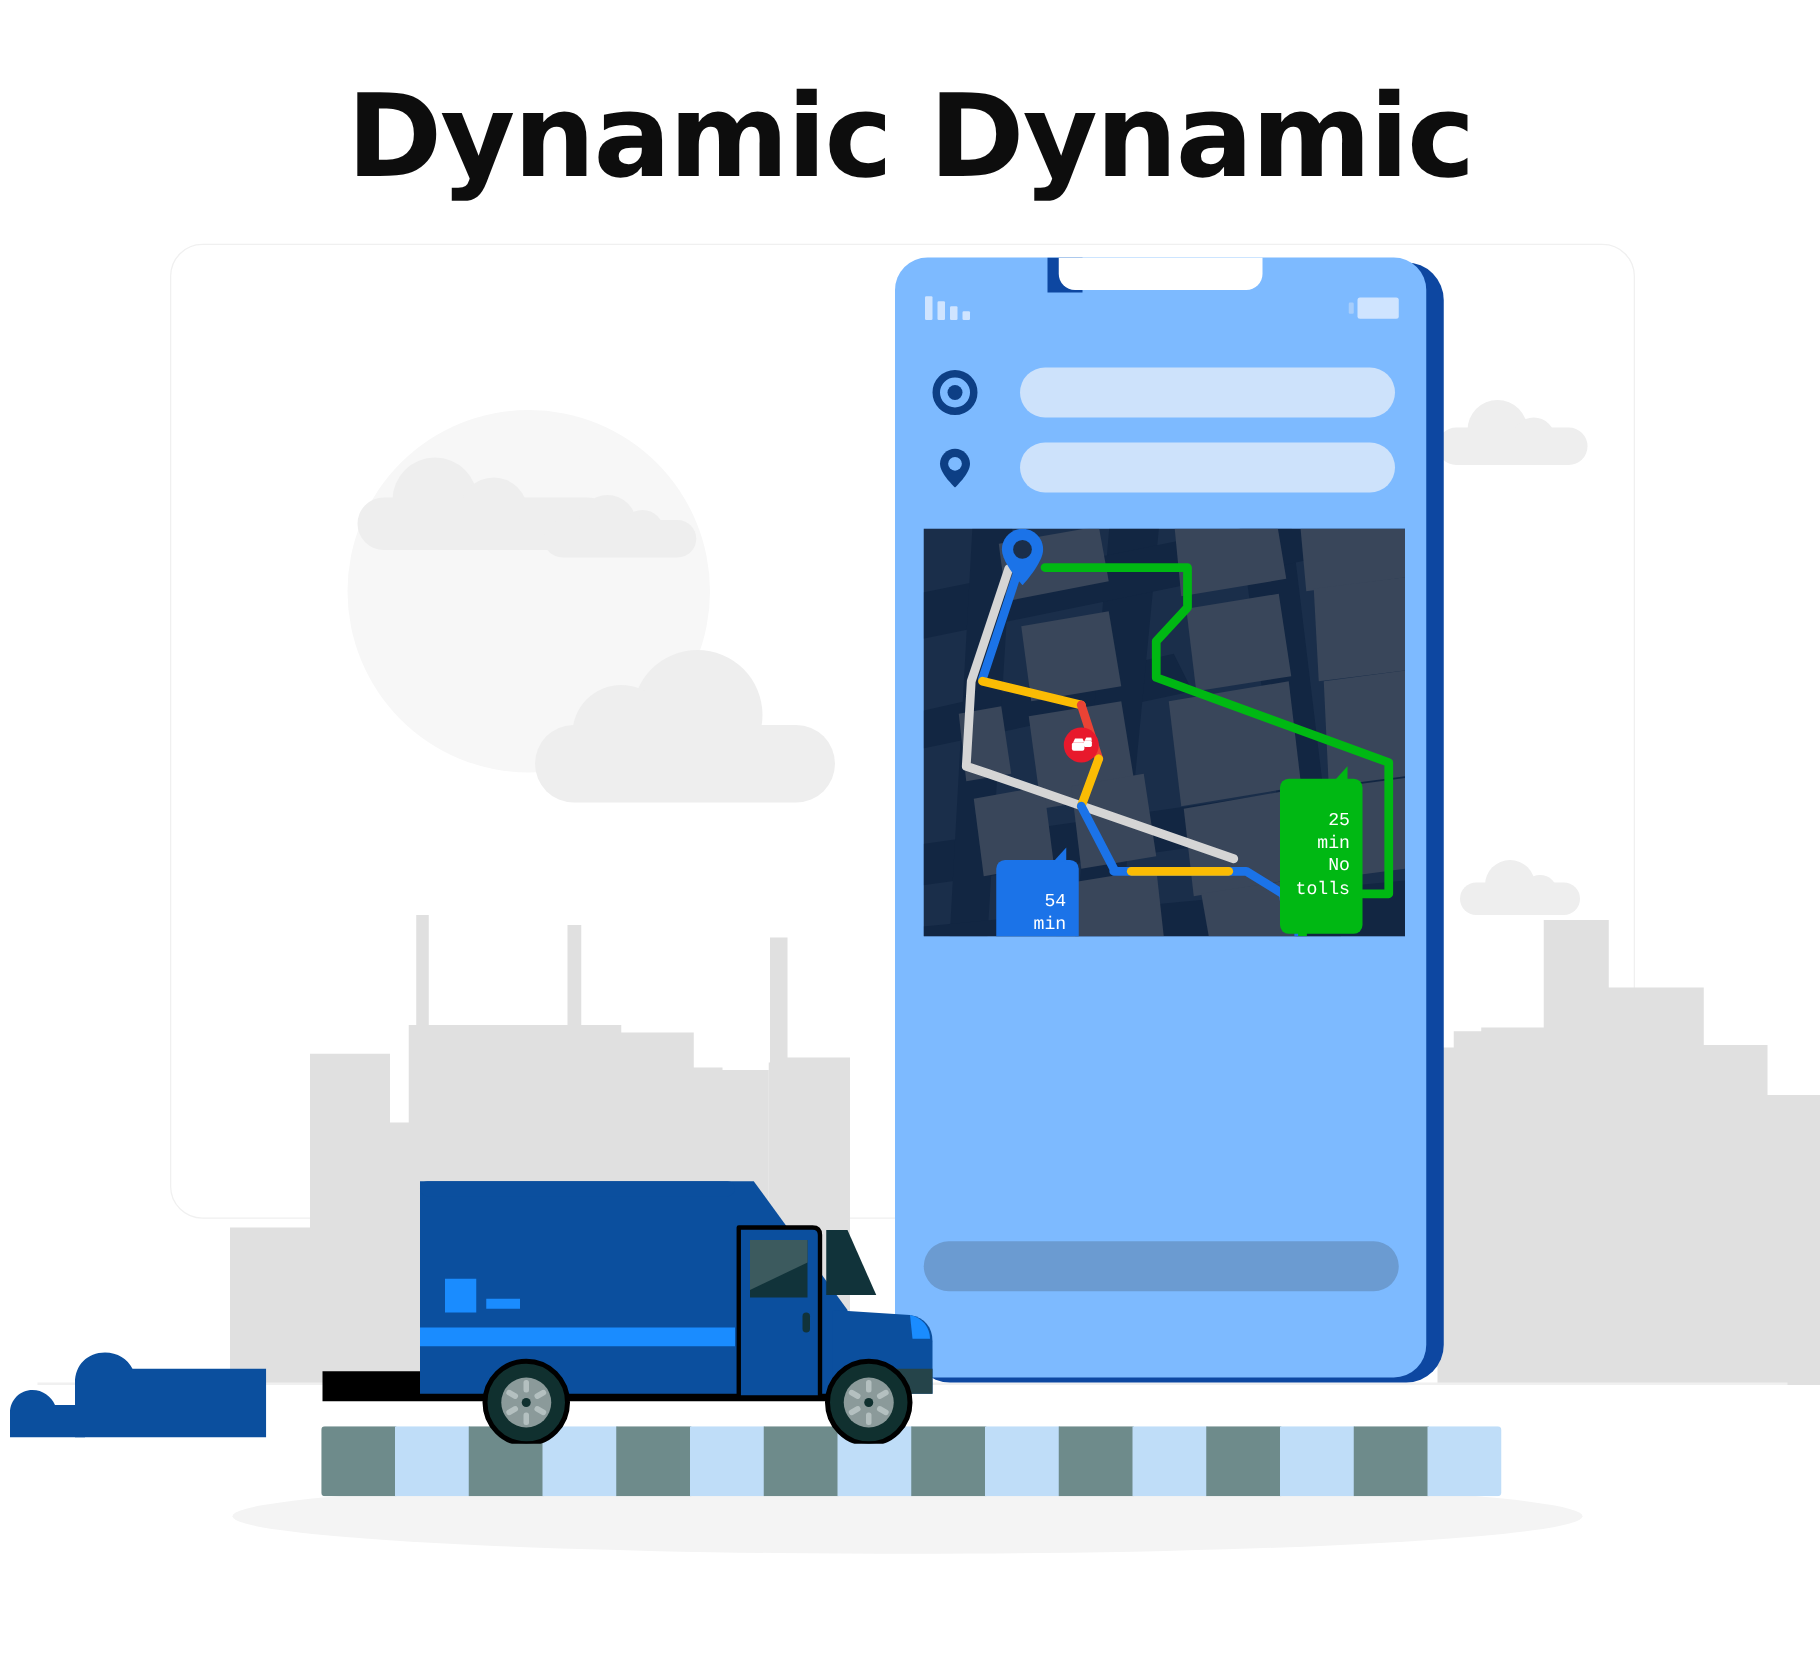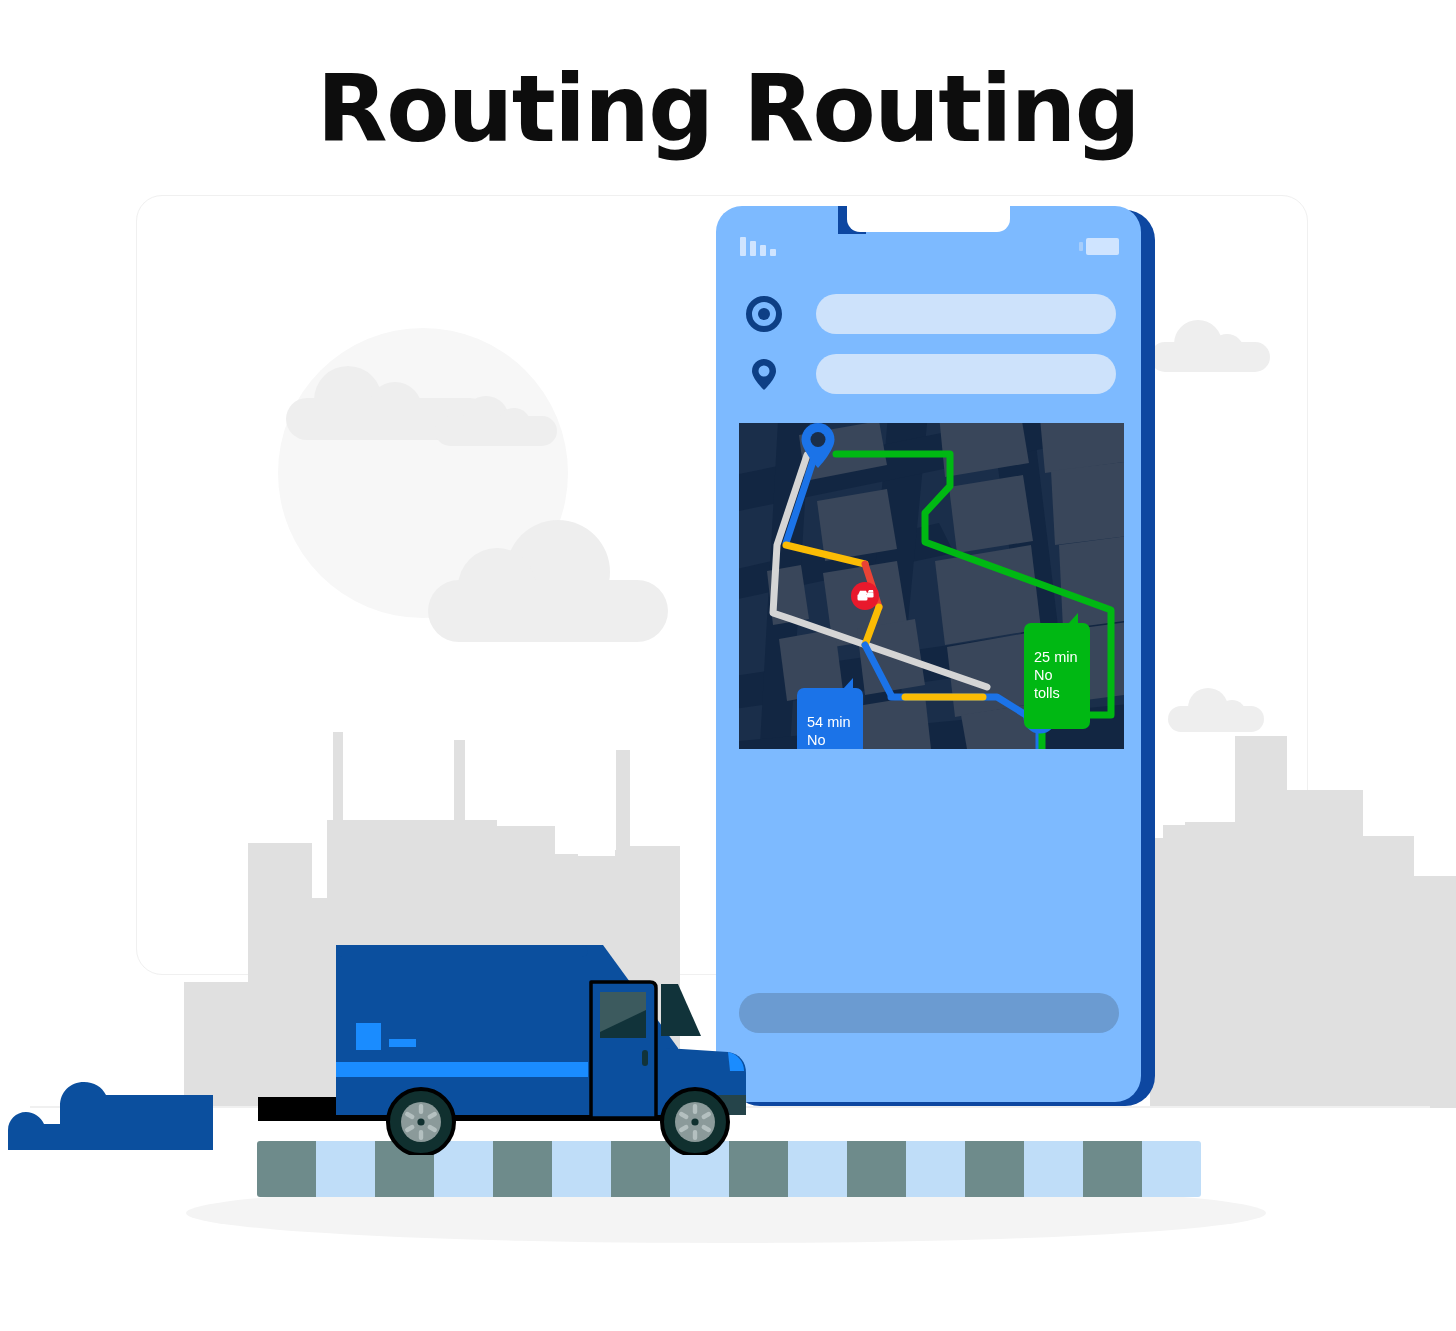--- a/index.html
+++ b/index.html
@@ -111,36 +111,37 @@
   #map svg { display: block; }
 
   #bottom-bar {
     position: absolute; left: 23px; top: 787px;
     width: 380px; height: 40px; background: #6b9bd1; border-radius: 20px;
   }
 
   
   .map-label {
     position: absolute; border-radius: 7px; padding: 7px 10px 8px 10px;
-    font-family: Liberation Sans, sans-serif;
+    font-family: Liberation Mono, monospace;
     font-size: 14.5px; line-height: 1.25; font-weight: 400;
     white-space: pre-line;
+    text-align: right;
   }
   .map-label .tail {
     position: absolute; width: 0; height: 0;
   }
   #label-green { background: #00b813; color: #ffffff; }
   #label-blue  { background: #1b73e8; color: #ffffff; }
 </style>
 </head>
 <body>
 
 <div id="stage">
 
-  <div id="page-title">Routing Routing</div>
+  <div id="page-title">Dynamic Dynamic</div>
 
   <div id="scene-panel"></div>
 
   <div class="sun"></div>
 
   <div class="cloud" style="left:286px; top:358px; width:205px; height:78px;">
     <i style="left:28px; top:8px; width:68px; height:68px;"></i>
     <i style="left:82px; top:24px; width:54px; height:54px;"></i>
     <b style="left:0; top:40px; width:205px; height:42px; border-radius:21px;"></b>
   </div>

